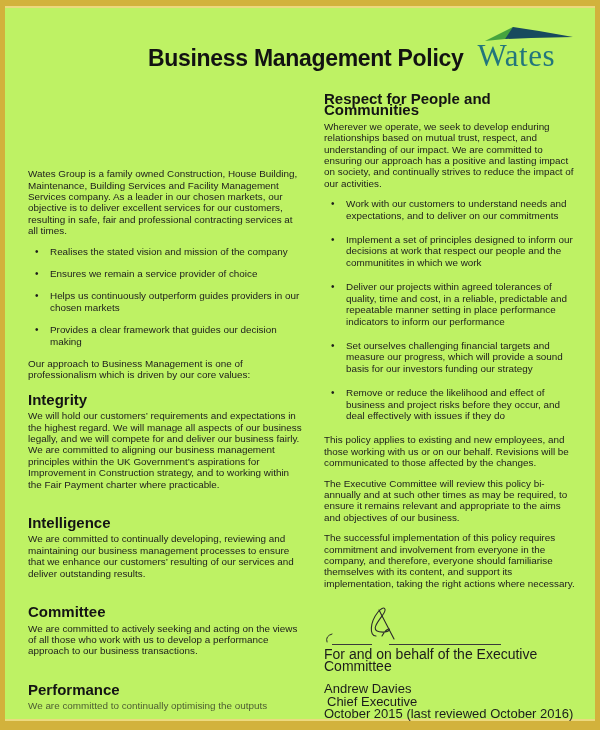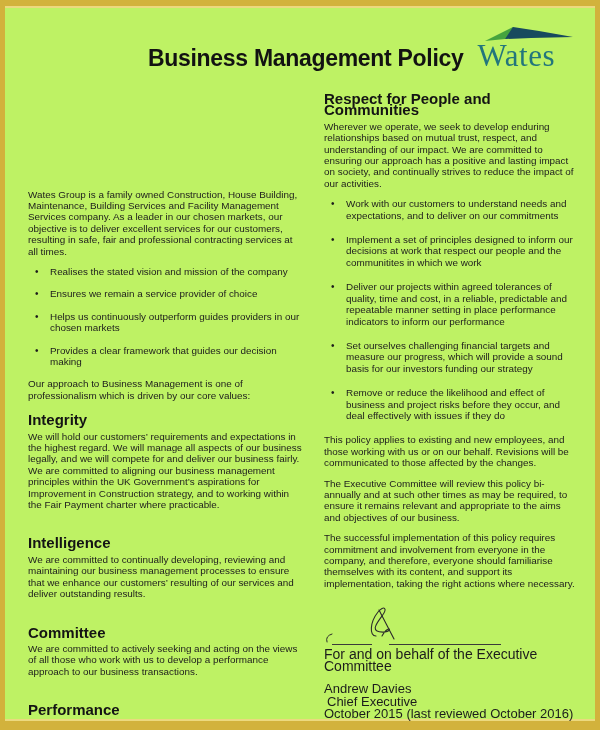--- a/index.html
+++ b/index.html
@@ -110,20 +110,21 @@
         <h3 class="sec">Integrity</h3>
         <p>We will hold our customers’ requirements and expectations in the highest regard. We will manage all aspects of our business legally, and we will compete for and deliver our business fairly. We are committed to aligning our business management principles within the UK Government’s aspirations for Improvement in Construction strategy, and to working within the Fair Payment charter where practicable.</p>
 
         <h3 class="sec gap-lg">Intelligence</h3>
         <p>We are committed to continually developing, reviewing and maintaining our business management processes to ensure that we enhance our customers’ resulting of our services and deliver outstanding results.</p>
 
         <h3 class="sec gap-lg">Committee</h3>
         <p>We are committed to actively seeking and acting on the views of all those who work with us to develop a performance approach to our business transactions.</p>
 
         <h3 class="sec gap-lg">Performance</h3>
+        <p class="cutoff">We are committed to continually optimising the outputs</p>
       </div>
 
       <div class="col col-right">
         <h3 class="sec first">Respect for People and Communities</h3>
         <p>Wherever we operate, we seek to develop enduring relationships based on mutual trust, respect, and understanding of our impact. We are committed to ensuring our approach has a positive and lasting impact on society, and continually strives to reduce the impact of our activities.</p>
 
         <ul class="bullets spread">
           <li>
             <span class="dot">•</span>
             <span class="li-text">Work with our customers to understand needs and expectations, and to deliver on our commitments</span>

